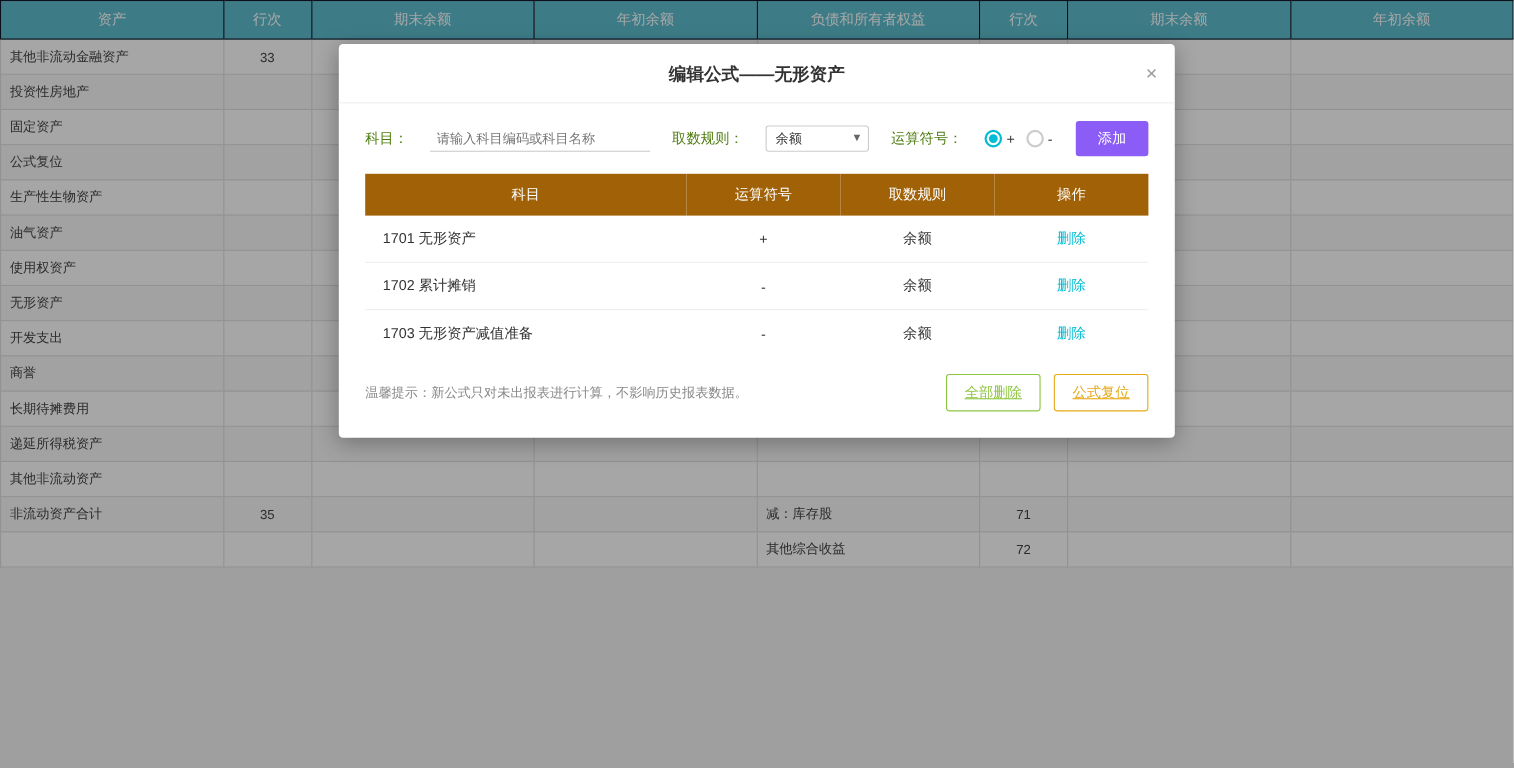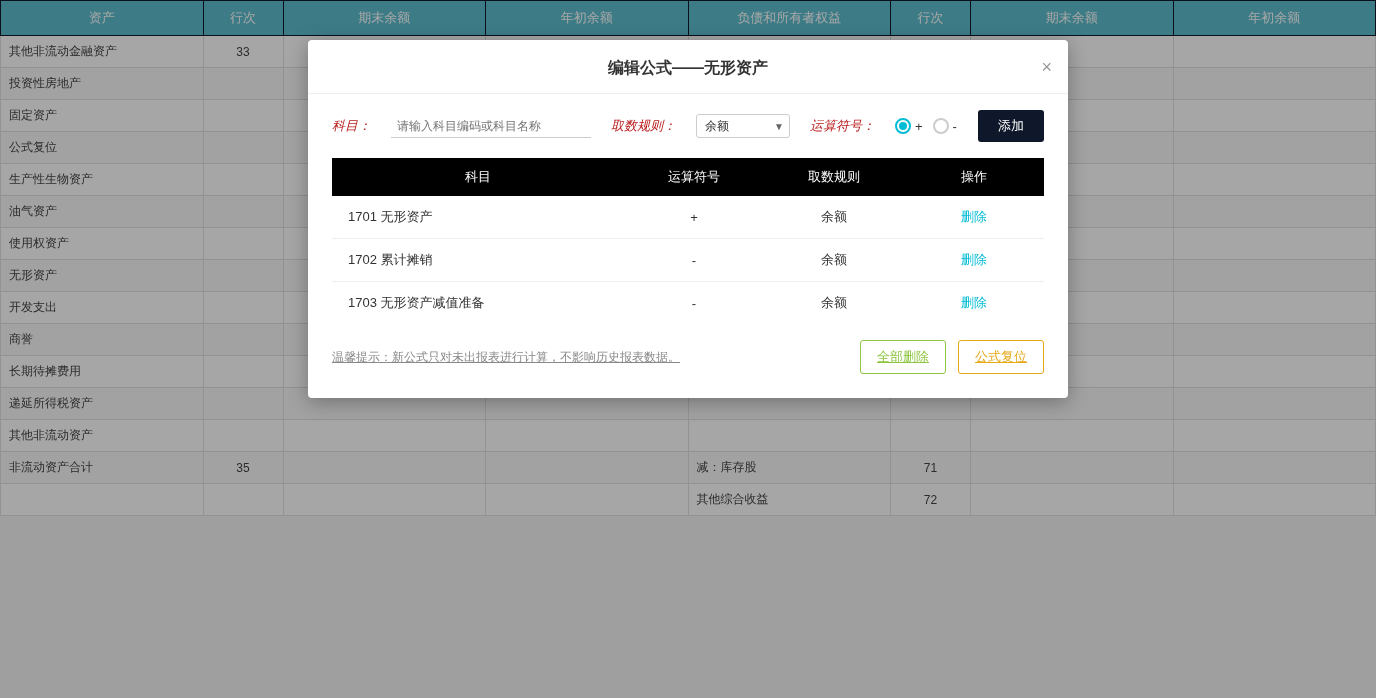--- a/index.html
+++ b/index.html
@@ -103,24 +103,23 @@
 
     
     .form-row {
       display: flex;
       align-items: center;
       padding: 16px 24px;
       gap: 20px;
     }
 
     .form-label {
-      color: #b91c1c;
+      color: #4d7c0f;
       white-space: nowrap;
       font-size: 13px;
-      font-style: italic;
     }
 
     .form-input {
       border: none;
       border-bottom: 1px solid #ccc;
       outline: none;
       padding: 4px 6px;
       width: 200px;
       font-size: 12px;
       color: #999;
@@ -190,42 +189,42 @@
     .radio-circle.unchecked {
       border-color: #ccc;
     }
 
     .radio-text {
       font-size: 13px;
       color: #333;
     }
 
     .btn-add {
-      background: #0f172a;
+      background: #8b5cf6;
       color: #fff;
       border: none;
       border-radius: 3px;
       padding: 7px 20px;
       cursor: pointer;
       font-size: 13px;
       margin-left: auto;
     }
 
     
     .data-table-wrap {
       padding: 0 24px;
     }
 
     .data-table {
       width: 100%;
       border-collapse: collapse;
     }
 
     .data-table thead tr th {
-      background: #000000;
+      background: #a16207;
       color: #fff;
       padding: 10px 0;
       text-align: center;
       font-weight: normal;
       font-size: 13px;
     }
 
     .data-table tbody tr td {
       border-bottom: 1px solid #eee;
       padding: 12px 12px;
@@ -252,21 +251,20 @@
     .modal-footer {
       display: flex;
       align-items: center;
       padding: 16px 24px 0;
       justify-content: space-between;
     }
 
     .hint-text {
       color: #888;
       font-size: 12px;
-      text-decoration: underline;
     }
 
     .footer-btns {
       display: flex;
       gap: 12px;
     }
 
     .btn-outline {
       background: #fff;
       border: 1px solid #8dc63f;

